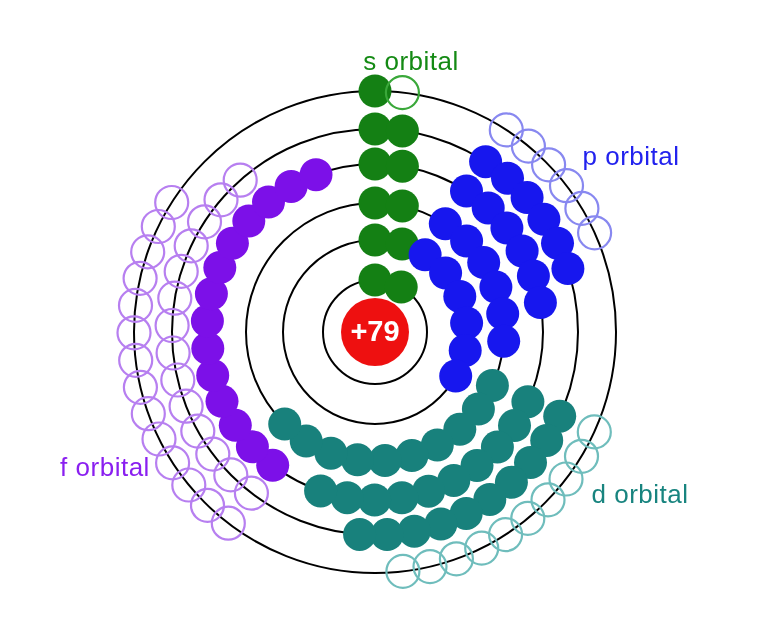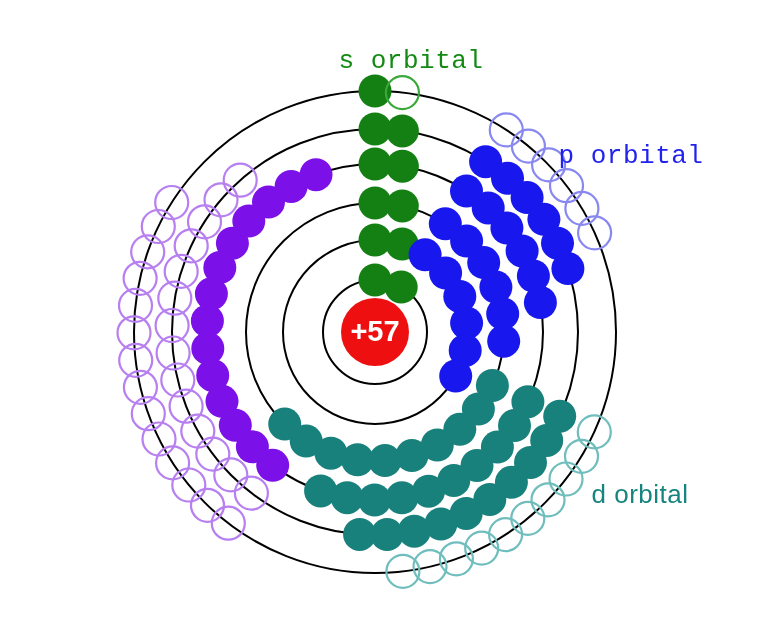--- a/index.html
+++ b/index.html
@@ -169,18 +169,19 @@
       <circle cx="135.7" cy="360.3" r="16.5" fill="none" stroke="#b77ff0" stroke-width="2.2"></circle>
       <circle cx="134.0" cy="332.8" r="16.5" fill="none" stroke="#b77ff0" stroke-width="2.2"></circle>
       <circle cx="135.5" cy="305.4" r="16.5" fill="none" stroke="#b77ff0" stroke-width="2.2"></circle>
       <circle cx="140.1" cy="278.3" r="16.5" fill="none" stroke="#b77ff0" stroke-width="2.2"></circle>
       <circle cx="147.7" cy="251.9" r="16.5" fill="none" stroke="#b77ff0" stroke-width="2.2"></circle>
       <circle cx="158.3" cy="226.5" r="16.5" fill="none" stroke="#b77ff0" stroke-width="2.2"></circle>
       <circle cx="171.7" cy="202.5" r="16.5" fill="none" stroke="#b77ff0" stroke-width="2.2"></circle>
       <circle cx="375.0" cy="332.0" r="34" fill="#ee1010"></circle>
     </svg>
 
-  <div class="orbital-label" id="label-s" style="left: 411px; top: 61px; color: rgb(20, 138, 20); font-family: Liberation Mono, monospace;">s orbital</div>
-  <div class="orbital-label" id="label-p" style="left: 631px; top: 156px; color: rgb(34, 34, 238); font-family: Liberation Mono, monospace;">p orbital</div>
+  <div class="orbital-label" id="label-s" style="left: 411px; top: 61px; color: rgb(20, 138, 20);">s orbital</div>
+  <div class="orbital-label" id="label-p" style="left: 631px; top: 156px; color: rgb(34, 34, 238);">p orbital</div>
   <div class="orbital-label" id="label-d" style="left: 640px; top: 494px; color: rgb(24, 132, 127);">d orbital</div>
+  <div class="orbital-label" id="label-f" style="left: 105px; top: 467px; color: rgb(138, 31, 240);">f orbital</div>
 
-  <div class="nucleus-label" id="label-nucleus" style="left: 375px; top: 332px; color: rgb(255, 255, 255);">+57</div>
+  <div class="nucleus-label" id="label-nucleus" style="left: 375px; top: 332px; color: rgb(255, 255, 255);">+79</div>
 </div>
 
 </body></html>

